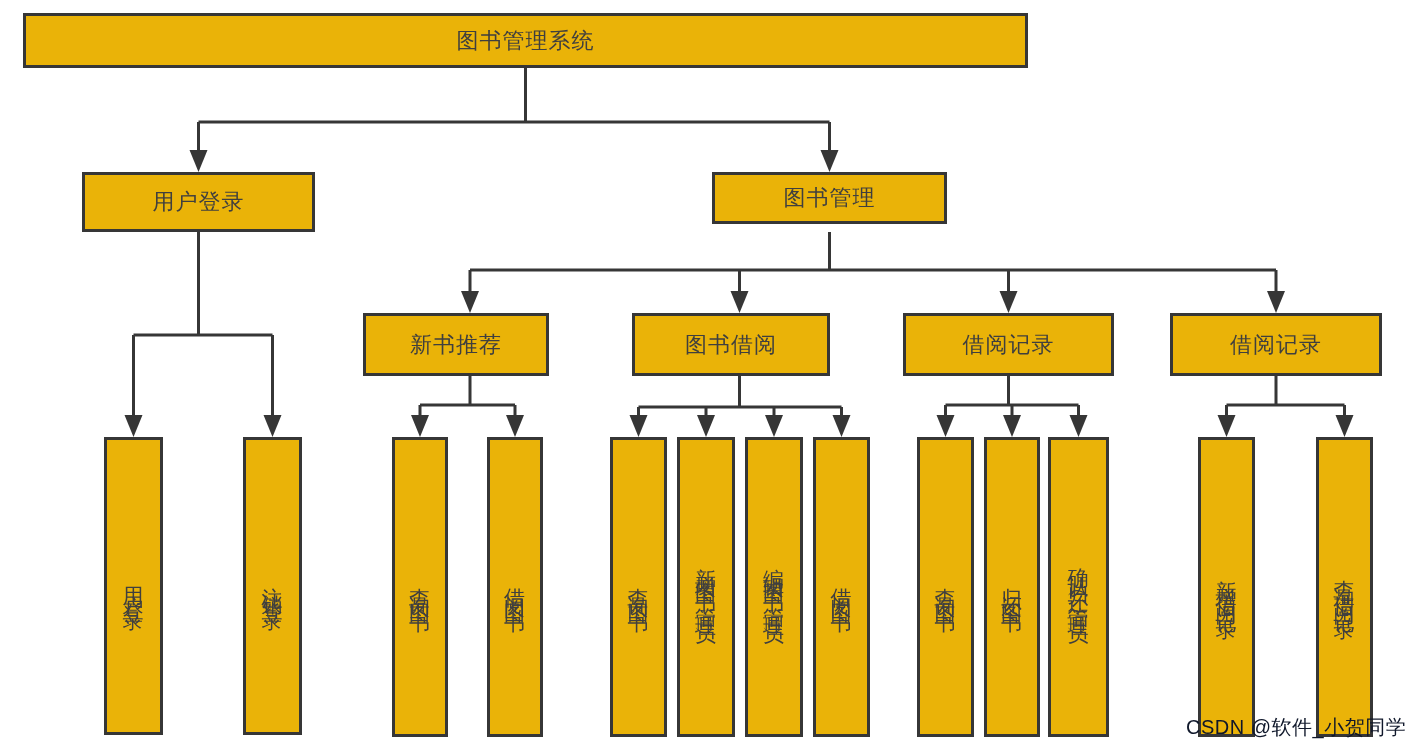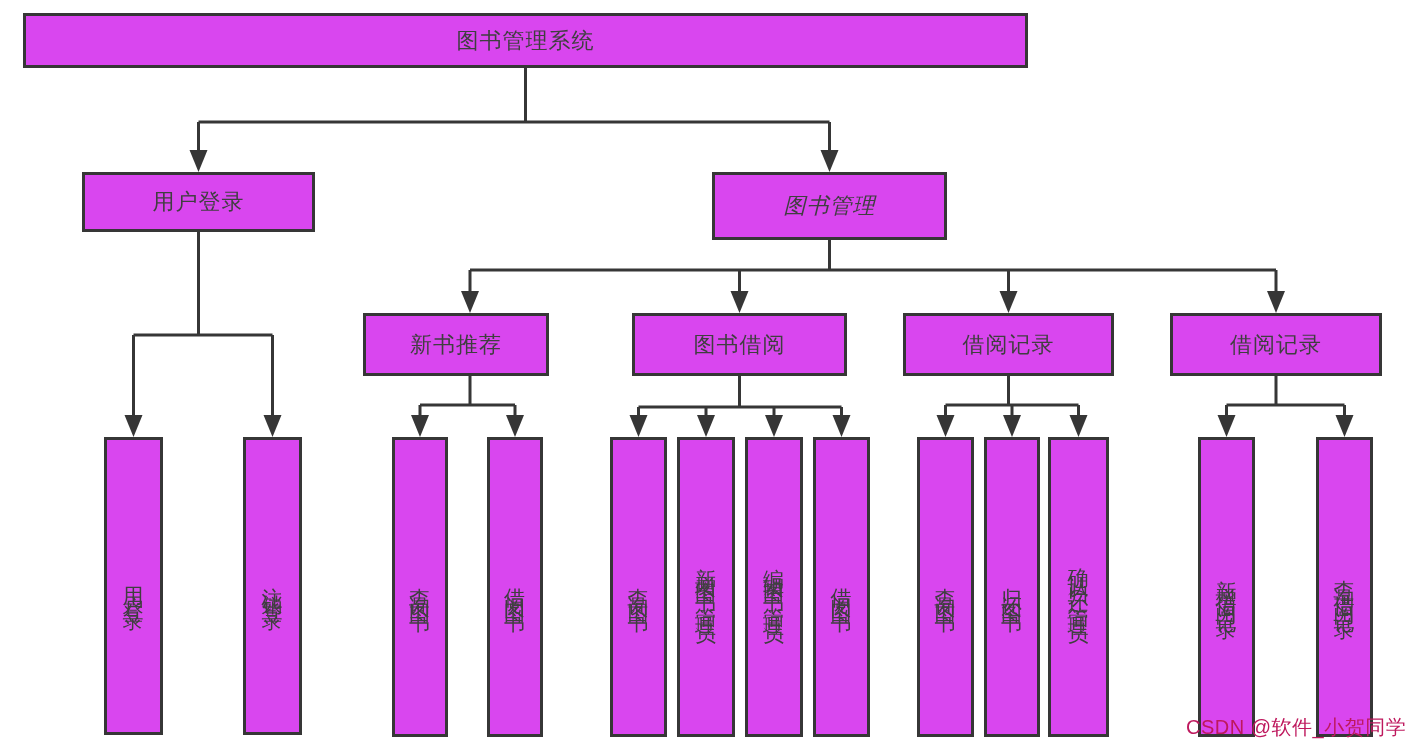--- a/index.html
+++ b/index.html
@@ -28,21 +28,21 @@
     stroke-width: 3;
   }
   .wires polygon {
     fill: #363636;
     stroke: none;
   }
   .node {
     position: absolute;
     box-sizing: border-box;
     border: 3px solid #363636;
-    background: #d946ef;
+    background: #eab308;
     color: #3f3f3f;
     display: flex;
     align-items: center;
     justify-content: center;
     z-index: 2;
   }
   .h-node {
     font-size: 22px;
     letter-spacing: 1px;
     text-align: center;
@@ -53,21 +53,21 @@
     font-size: 21px;
     letter-spacing: 8px;
     line-height: 1;
   }
   .watermark {
     position: absolute;
     left: 1186px;
     top: 714px;
     z-index: 3;
     font-size: 20px;
-    color: #be185d;
+    color: #0f172a;
     letter-spacing: 0.5px;
     white-space: nowrap;
   }
 </style>
 </head>
 <body>
 
 <div class="canvas">
 
   <svg class="wires" viewBox="0 0 1405 747" xmlns="http://www.w3.org/2000/svg">
@@ -116,24 +116,24 @@
     <g>
       <path d="M1276 376 V405 M1226.5 405 H1344.5 M1226.5 405 V419 M1344.5 405 V419"></path>
       <polygon points="1217.5,415 1235.5,415 1226.5,437"></polygon>
       <polygon points="1335.5,415 1353.5,415 1344.5,437"></polygon>
     </g>
   </svg>
 
   <div class="node h-node" style="left:23px; top:13px; width:1005px; height:55px;">图书管理系统</div>
 
   <div class="node h-node" style="left:82px; top:172px; width:233px; height:60px;">用户登录</div>
-  <div class="node h-node" style="left:712px; top:172px; width:235px; height:68px;font-style:italic;">图书管理</div>
+  <div class="node h-node" style="left:712px; top:172px; width:235px; height:52px;">图书管理</div>
 
   <div class="node h-node" style="left:363px; top:313px; width:186px; height:63px;">新书推荐</div>
-  <div class="node h-node" style="left:632px; top:313px; width:215px; height:63px;">图书借阅</div>
+  <div class="node h-node" style="left:632px; top:313px; width:198px; height:63px;">图书借阅</div>
   <div class="node h-node" style="left:903px; top:313px; width:211px; height:63px;">借阅记录</div>
   <div class="node h-node" style="left:1170px; top:313px; width:212px; height:63px;">借阅记录</div>
 
   <div class="node v-node" style="left:104px; top:437px; width:59px; height:298px;">用户登录</div>
   <div class="node v-node" style="left:243px; top:437px; width:59px; height:298px;">注销登录</div>
 
   <div class="node v-node" style="left:392px; top:437px; width:56px; height:300px;">查询图书</div>
   <div class="node v-node" style="left:487px; top:437px; width:56px; height:300px;">借阅图书</div>
 
   <div class="node v-node" style="left:610px; top:437px; width:57px; height:300px;">查询图书</div>

